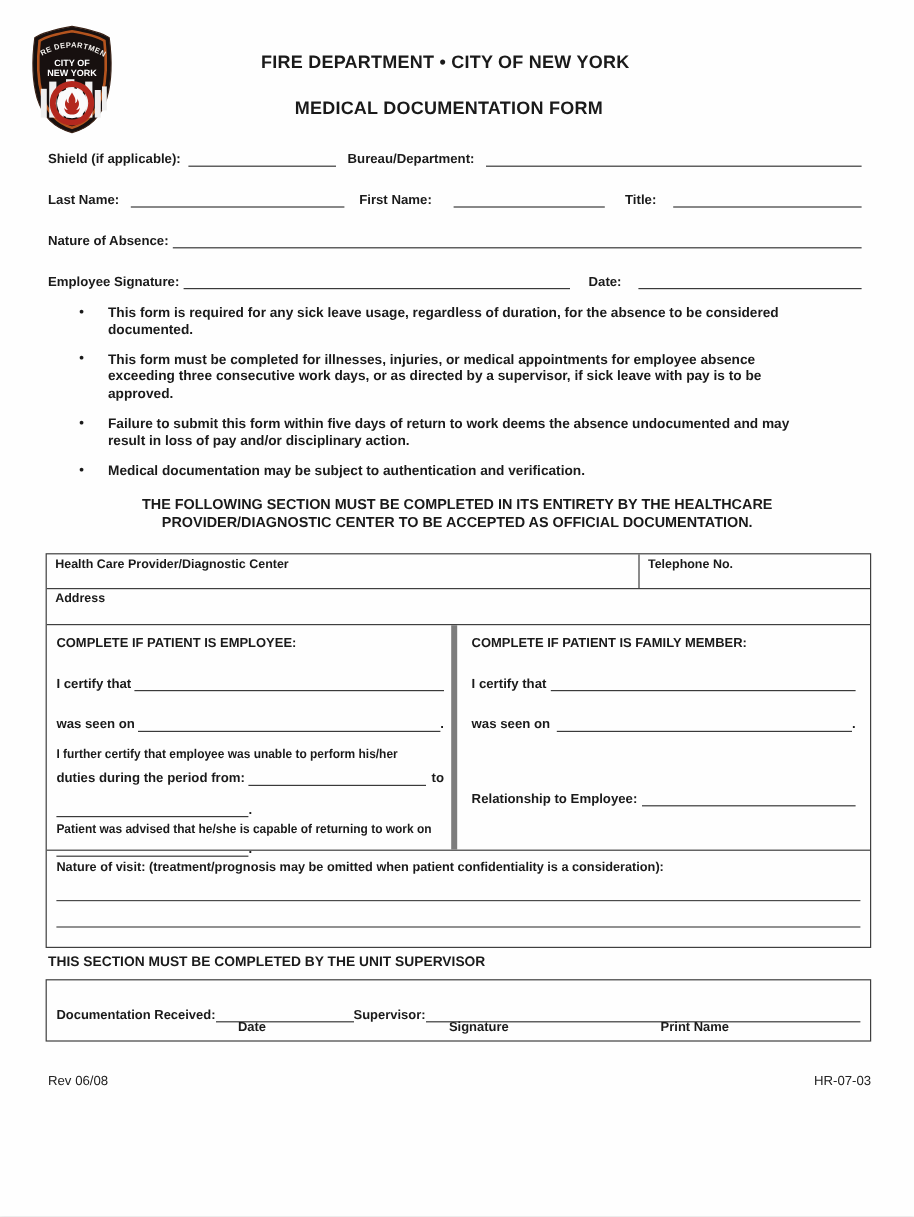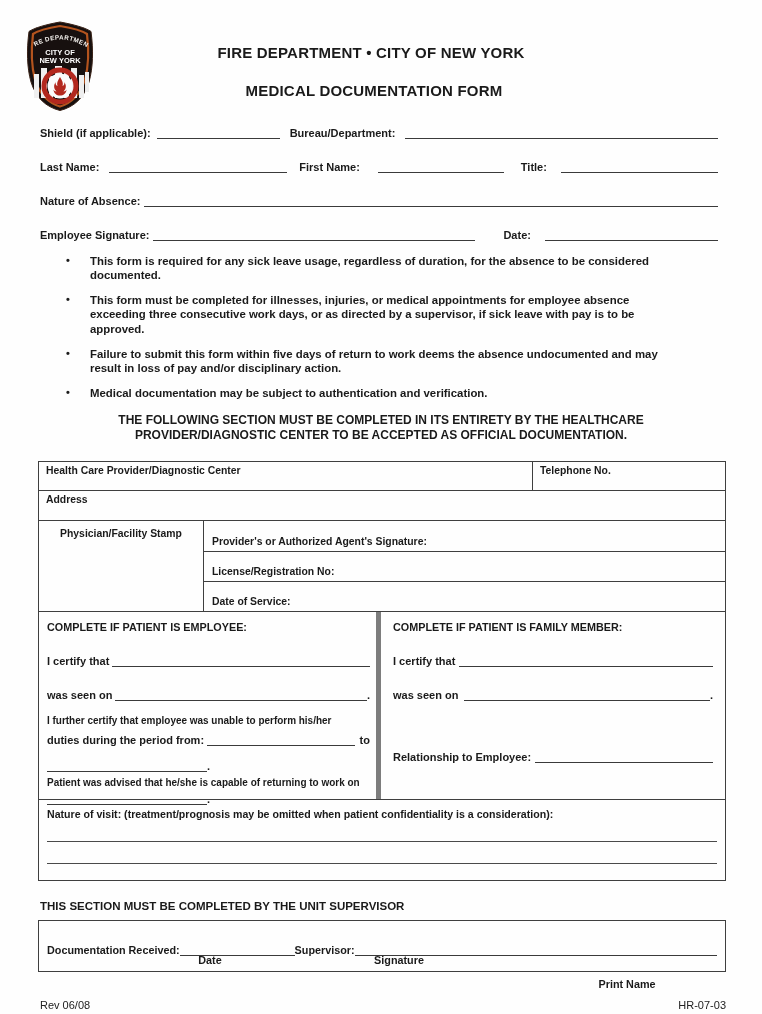--- a/index.html
+++ b/index.html
@@ -43,27 +43,27 @@
   .cell-emp { width:337px; padding:9px 6px 6px 8px; }
   .vdivider { width:5px; background:#7d7d7d; }
   .cell-fam { flex:1; padding:9px 12px 6px 12px; }
   .cline { display:flex; align-items:flex-end; font-size:11px; }
   .para { font-size:10.6px; white-space:nowrap; }
   .fit { transform:scaleX(.94); transform-origin:left bottom; }
   .secthead { font-size:10.8px; }
   .tr5 { height:80px; padding:8px 8px 0 8px; }
   .nline { border-bottom:1.2px solid #4a4a4a; margin-top:21px; }
   
-  .suphead { margin:19px 0 0 40px; font-size:11.5px; }
+  .suphead { margin:6px 0 0 40px; font-size:11.5px; }
   .supbox { margin:8px 36px 0 38px; border:1.2px solid #3f3f3f; height:52px; position:relative; padding:0 8px; font-size:10.8px; }
   .supline { display:flex; align-items:flex-end; padding-top:21px; }
   .cap { position:absolute; top:33px; font-size:10.8px; text-align:center; }
   .cap-date { left:116px; width:110px; }
   .cap-sig { left:295px; width:130px; }
-  .cap-print { left:528px; width:120px;margin-top:24px; }
+  .cap-print { left:480px; width:120px; }
   
   .footer { display:flex; justify-content:space-between; margin:27px 36px 0 40px; font-size:11px; font-weight:400; color:#222; }
 </style>
 </head>
 <body>
 
 <div class="page">
 
   <div class="hdr">
     <svg class="logo" viewBox="0 0 76 92">
@@ -108,21 +108,21 @@
       <span class="lbl" style="margin-left:17px;">Title:</span>
       <span class="wline grow" style="margin-left:14px;"></span>
     </div>
     <div class="frow">
       <span class="lbl">Nature of Absence:</span>
       <span class="wline grow" style="margin-left:4px;"></span>
     </div>
     <div class="frow">
       <span class="lbl">Employee Signature:</span>
       <span class="wline" style="width:322px;margin-left:4px;"></span>
-      <span class="lbl" style="margin-left:28px;">Date:</span>
+      <span class="lbl" style="margin-left:15px;">Date:</span>
       <span class="wline grow" style="margin-left:14px;"></span>
     </div>
   </div>
 
   <ul class="blist">
     <li class="bitem">
       <span class="bdot">•</span>
       <span class="btext">This form is required for any sick leave usage, regardless of duration, for the absence to be considered documented.</span>
     </li>
     <li class="bitem">
@@ -148,36 +148,20 @@
     <div class="tr1">
       <div class="cell-provider">
         <span>Health Care Provider/Diagnostic Center</span>
       </div>
       <div class="cell-phone">
         <span>Telephone No.</span>
       </div>
     </div>
     <div class="tr2">
       <span>Address</span>
-    </div>
-    <div class="tr3">
-      <div class="cell-stamp">
-        <span>Physician/Facility Stamp</span>
-      </div>
-      <div class="stamp-rows">
-        <div class="srow">
-          <span>Provider's or Authorized Agent's Signature:</span>
-        </div>
-        <div class="srow">
-          <span>License/Registration No:</span>
-        </div>
-        <div class="srow">
-          <span>Date of Service:</span>
-        </div>
-      </div>
     </div>
     <div class="tr4">
       <div class="cell-emp">
         <div class="secthead">COMPLETE IF PATIENT IS EMPLOYEE:</div>
         <div class="cline" style="margin-top:20px;">
           <span class="lbl">I certify that</span>
           <span class="wline grow" style="margin-left:3px;"></span>
         </div>
         <div class="cline" style="margin-top:20px;">
           <span class="lbl">was seen on</span>

